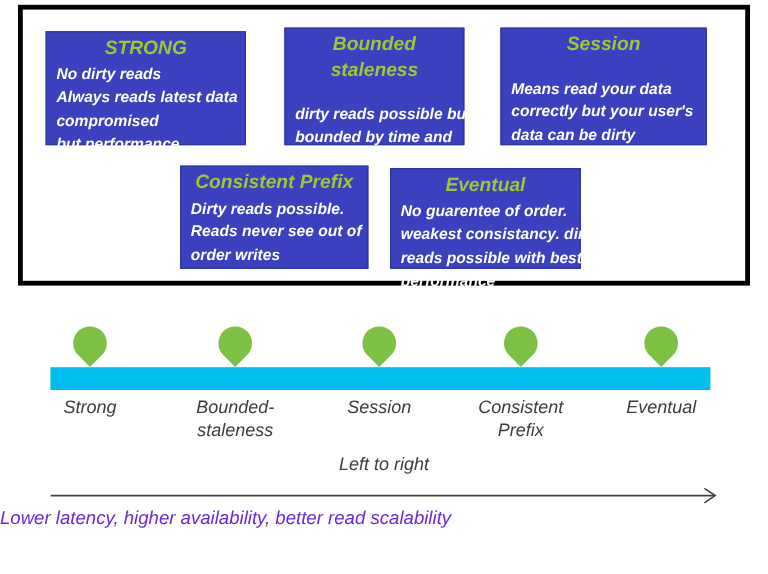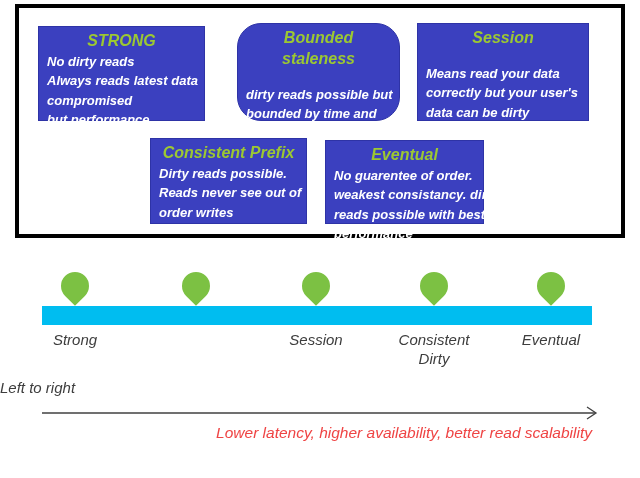--- a/index.html
+++ b/index.html
@@ -38,21 +38,21 @@
     text-align: center;
     line-height: 1.3;
   }
   .card-title.gap { margin-bottom: 15px; }
   .card-line {
     font-size: 13px;
     line-height: 1.5;
     white-space: nowrap;
   }
   .card-strong            { left: 19px;  top: 18px;  width: 167px; height: 95px; }
-  .card-bounded-staleness { left: 218px; top: 15px;  width: 163px; height: 98px; border-radius: 24px; }
+  .card-bounded-staleness { left: 218px; top: 15px;  width: 150px; height: 98px; }
   .card-session           { left: 398px; top: 15px;  width: 172px; height: 98px; }
   .card-consistent-prefix { left: 131px; top: 130px; width: 157px; height: 86px; }
   .card-eventual          { left: 306px; top: 132px; width: 159px; height: 84px; }
 
   
   .timeline-bar {
     position: absolute;
     left: 42px; top: 306px;
     width: 550px; height: 19px;
     background: #00bdf0;
@@ -83,34 +83,35 @@
   .tl-label-1 { left: 20px; }
   .tl-label-2 { left: 141px; }
   .tl-label-3 { left: 261px; }
   .tl-label-4 { left: 379px; }
   .tl-label-5 { left: 496px; }
 
   .direction-label {
     position: absolute;
     left: 0; top: 379px;
     width: 640px;
+    text-align: center;
     font-size: 15px;
     color: #3d3d3d;
   }
   .arrow {
     position: absolute;
     left: 42px; top: 405px;
   }
   .caption {
     position: absolute;
     left: 0; top: 424px;
     width: 592px;
-    text-align: right;
+    text-align: left;
     font-size: 15.5px;
-    color: #ef4444;
+    color: #6d28d9;
   }
 </style>
 </head>
 <body>
 
 <div class="page">
 
   <div class="panel">
 
     <div class="card card-strong">
@@ -154,23 +155,25 @@
 
   <div class="timeline-bar"></div>
 
   <div class="pin pin-1"></div>
   <div class="pin pin-2"></div>
   <div class="pin pin-3"></div>
   <div class="pin pin-4"></div>
   <div class="pin pin-5"></div>
 
   <div class="tl-label tl-label-1">Strong</div>
+  <div class="tl-label tl-label-2">Bounded-
+staleness</div>
   <div class="tl-label tl-label-3">Session</div>
   <div class="tl-label tl-label-4">Consistent
-Dirty</div>
+Prefix</div>
   <div class="tl-label tl-label-5">Eventual</div>
 
   <div class="direction-label">Left to right</div>
 
   <svg class="arrow" width="558" height="16" viewBox="0 0 558 16">
     <line x1="0" y1="8" x2="553" y2="8" stroke="#404040" stroke-width="1.3"></line>
     <path d="M545,2 L554,8 L545,14" fill="none" stroke="#404040" stroke-width="1.3"></path>
   </svg>
 
   <div class="caption">Lower latency, higher availability, better read scalability</div>

